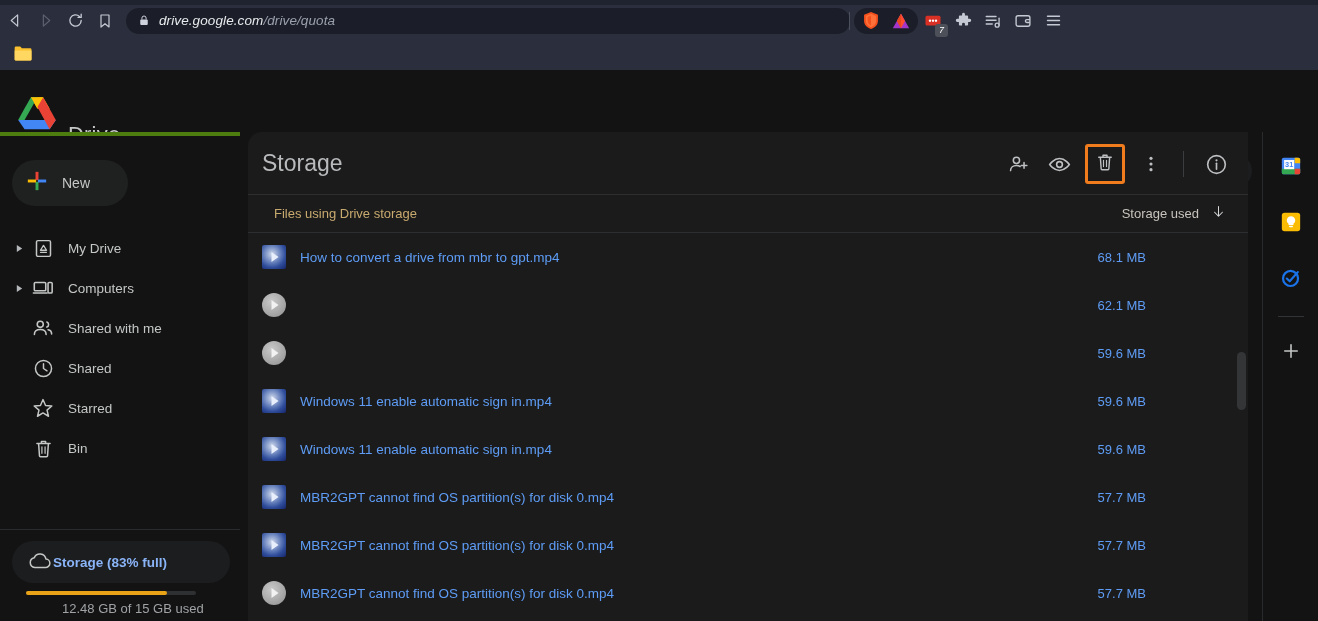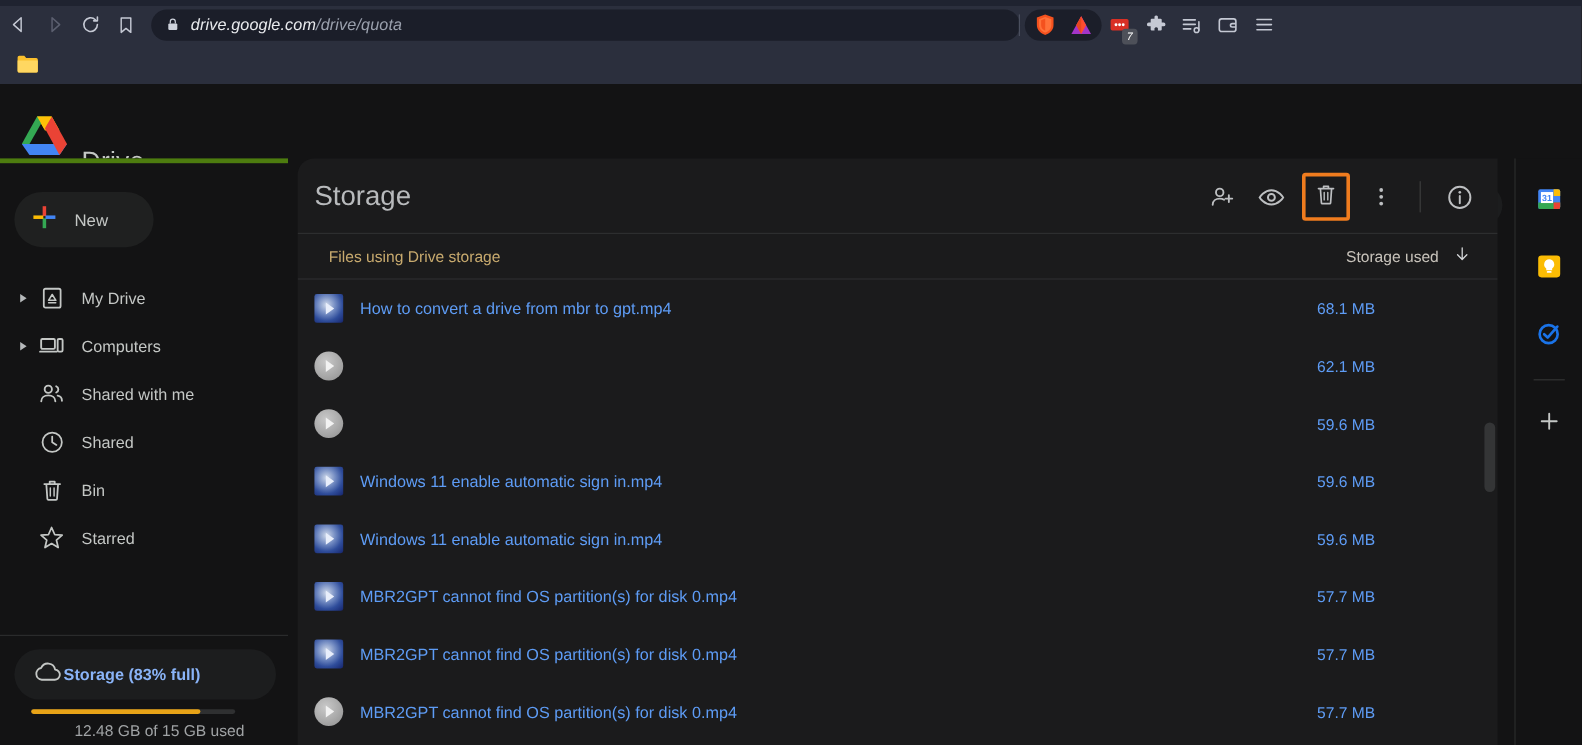--- a/index.html
+++ b/index.html
@@ -532,38 +532,38 @@
             <circle cx="12" cy="12" r="9.2" fill="none" stroke="#c4c7c5" stroke-width="1.7"></circle>
             <path d="M12 6.6V12 l4 2.6" fill="none" stroke="#c4c7c5" stroke-width="1.7" stroke-linecap="round" stroke-linejoin="round"></path>
           </svg>
         </span>
         <span class="nav-label">Shared</span>
       </div>
 
       <div class="nav-item">
         <span class="nav-caret empty"></span>
         <span class="nav-icon">
+          <svg width="22" height="22" viewBox="0 0 24 24">
+            <path d="M12 2.8 L14.8 9.2 L21.6 9.8 L16.4 14.3 L18 21 L12 17.4 L6 21 L7.6 14.3 L2.4 9.8 L9.2 9.2 Z" fill="none" stroke="#c4c7c5" stroke-width="1.6" stroke-linejoin="round"></path>
+          </svg>
+        </span>
+        <span class="nav-label">Starred</span>
+      </div>
+
+      <div class="nav-item">
+        <span class="nav-caret empty"></span>
+        <span class="nav-icon">
           <svg width="21" height="21" viewBox="0 0 24 24">
             <path d="M4.5 6.2h15" stroke="#c4c7c5" stroke-width="1.7" stroke-linecap="round"></path>
             <path d="M6.4 6.2 L7.4 20.4 a1 1 0 0 0 1 .9 h7.2 a1 1 0 0 0 1-.9 L17.6 6.2" fill="none" stroke="#c4c7c5" stroke-width="1.7" stroke-linejoin="round"></path>
             <path d="M9.6 6.2V3.9h4.8v2.3" fill="none" stroke="#c4c7c5" stroke-width="1.7" stroke-linejoin="round"></path>
             <path d="M10.2 10v7.5M13.8 10v7.5" stroke="#c4c7c5" stroke-width="1.4" stroke-linecap="round"></path>
           </svg>
         </span>
         <span class="nav-label">Bin</span>
-      </div>
-
-      <div class="nav-item">
-        <span class="nav-caret empty"></span>
-        <span class="nav-icon">
-          <svg width="22" height="22" viewBox="0 0 24 24">
-            <path d="M12 2.8 L14.8 9.2 L21.6 9.8 L16.4 14.3 L18 21 L12 17.4 L6 21 L7.6 14.3 L2.4 9.8 L9.2 9.2 Z" fill="none" stroke="#c4c7c5" stroke-width="1.6" stroke-linejoin="round"></path>
-          </svg>
-        </span>
-        <span class="nav-label">Starred</span>
       </div>
     </div>
 
     <div id="sidebar-divider"></div>
 
     <div id="storage-row">
       <span>
         <svg width="25" height="19" viewBox="0 0 26 20">
           <path d="M7 17.3a5.2 5.2 0 0 1-.5-10.3 6.4 6.4 0 0 1 12.2 1.4 4.4 4.4 0 0 1-.6 8.9Z" fill="none" stroke="#c4c7c5" stroke-width="1.6" stroke-linejoin="round"></path>
         </svg>

